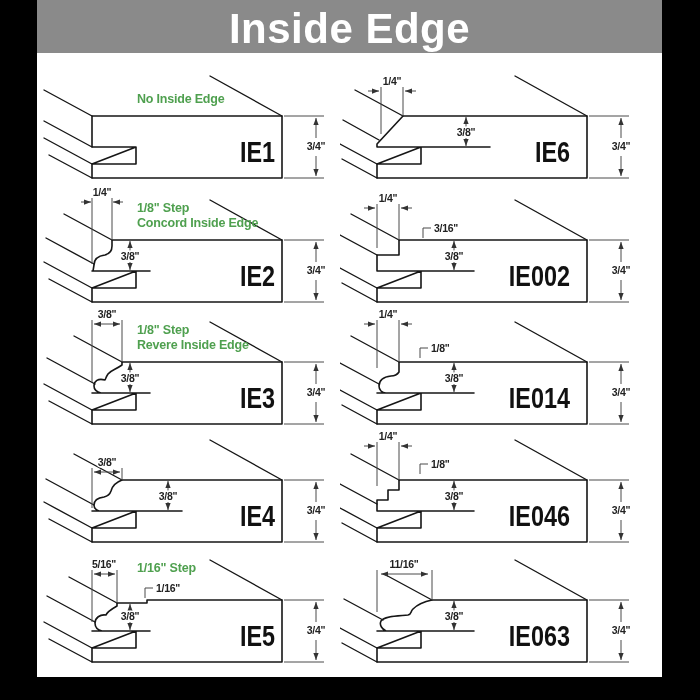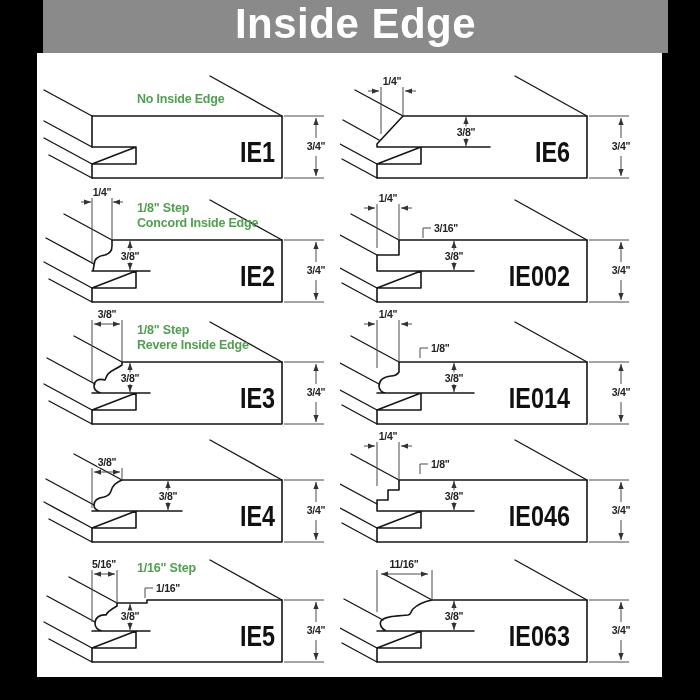--- a/index.html
+++ b/index.html
@@ -1,17 +1,17 @@
 <!DOCTYPE html>
 <html><head>
 <meta charset="utf-8">
 <style>
   html,body{margin:0;padding:0;background:#000;}
   .stage{position:relative;width:700px;height:700px;background:#000;overflow:hidden;font-family:"Liberation Sans",sans-serif;}
-  .banner{position:absolute;left:37px;top:0;width:625px;height:53px;background:#8a8a8a;display:flex;align-items:flex-start;justify-content:center;margin-left:6px;}
+  .banner{position:absolute;left:37px;top:0;width:625px;height:53px;background:#8a8a8a;display:flex;align-items:flex-end;justify-content:center;}
   .banner .title{color:#ffffff;font-size:42px;font-weight:bold;letter-spacing:.5px;}
   .content{position:absolute;left:37px;top:53px;width:625px;height:624px;background:#ffffff;}
   .cell{position:absolute;}
   svg text{font-family:"Liberation Sans",sans-serif;}
   .dimt{font-size:10.5px;font-weight:bold;fill:#222;paint-order:stroke;stroke:#fff;stroke-width:3px;letter-spacing:-.3px;}
   .note{font-size:12.5px;font-weight:bold;fill:#4fa04f;letter-spacing:-.2px;}
   .lbl{font-size:30px;font-weight:bold;fill:#111;}
   .o{fill:none;stroke:#161616;stroke-width:1.6;stroke-linejoin:round;stroke-linecap:round;}
   .p{fill:none;stroke:#161616;stroke-width:1.4;stroke-linecap:round;}
   .d{fill:none;stroke:#4a4a4a;stroke-width:1;}

